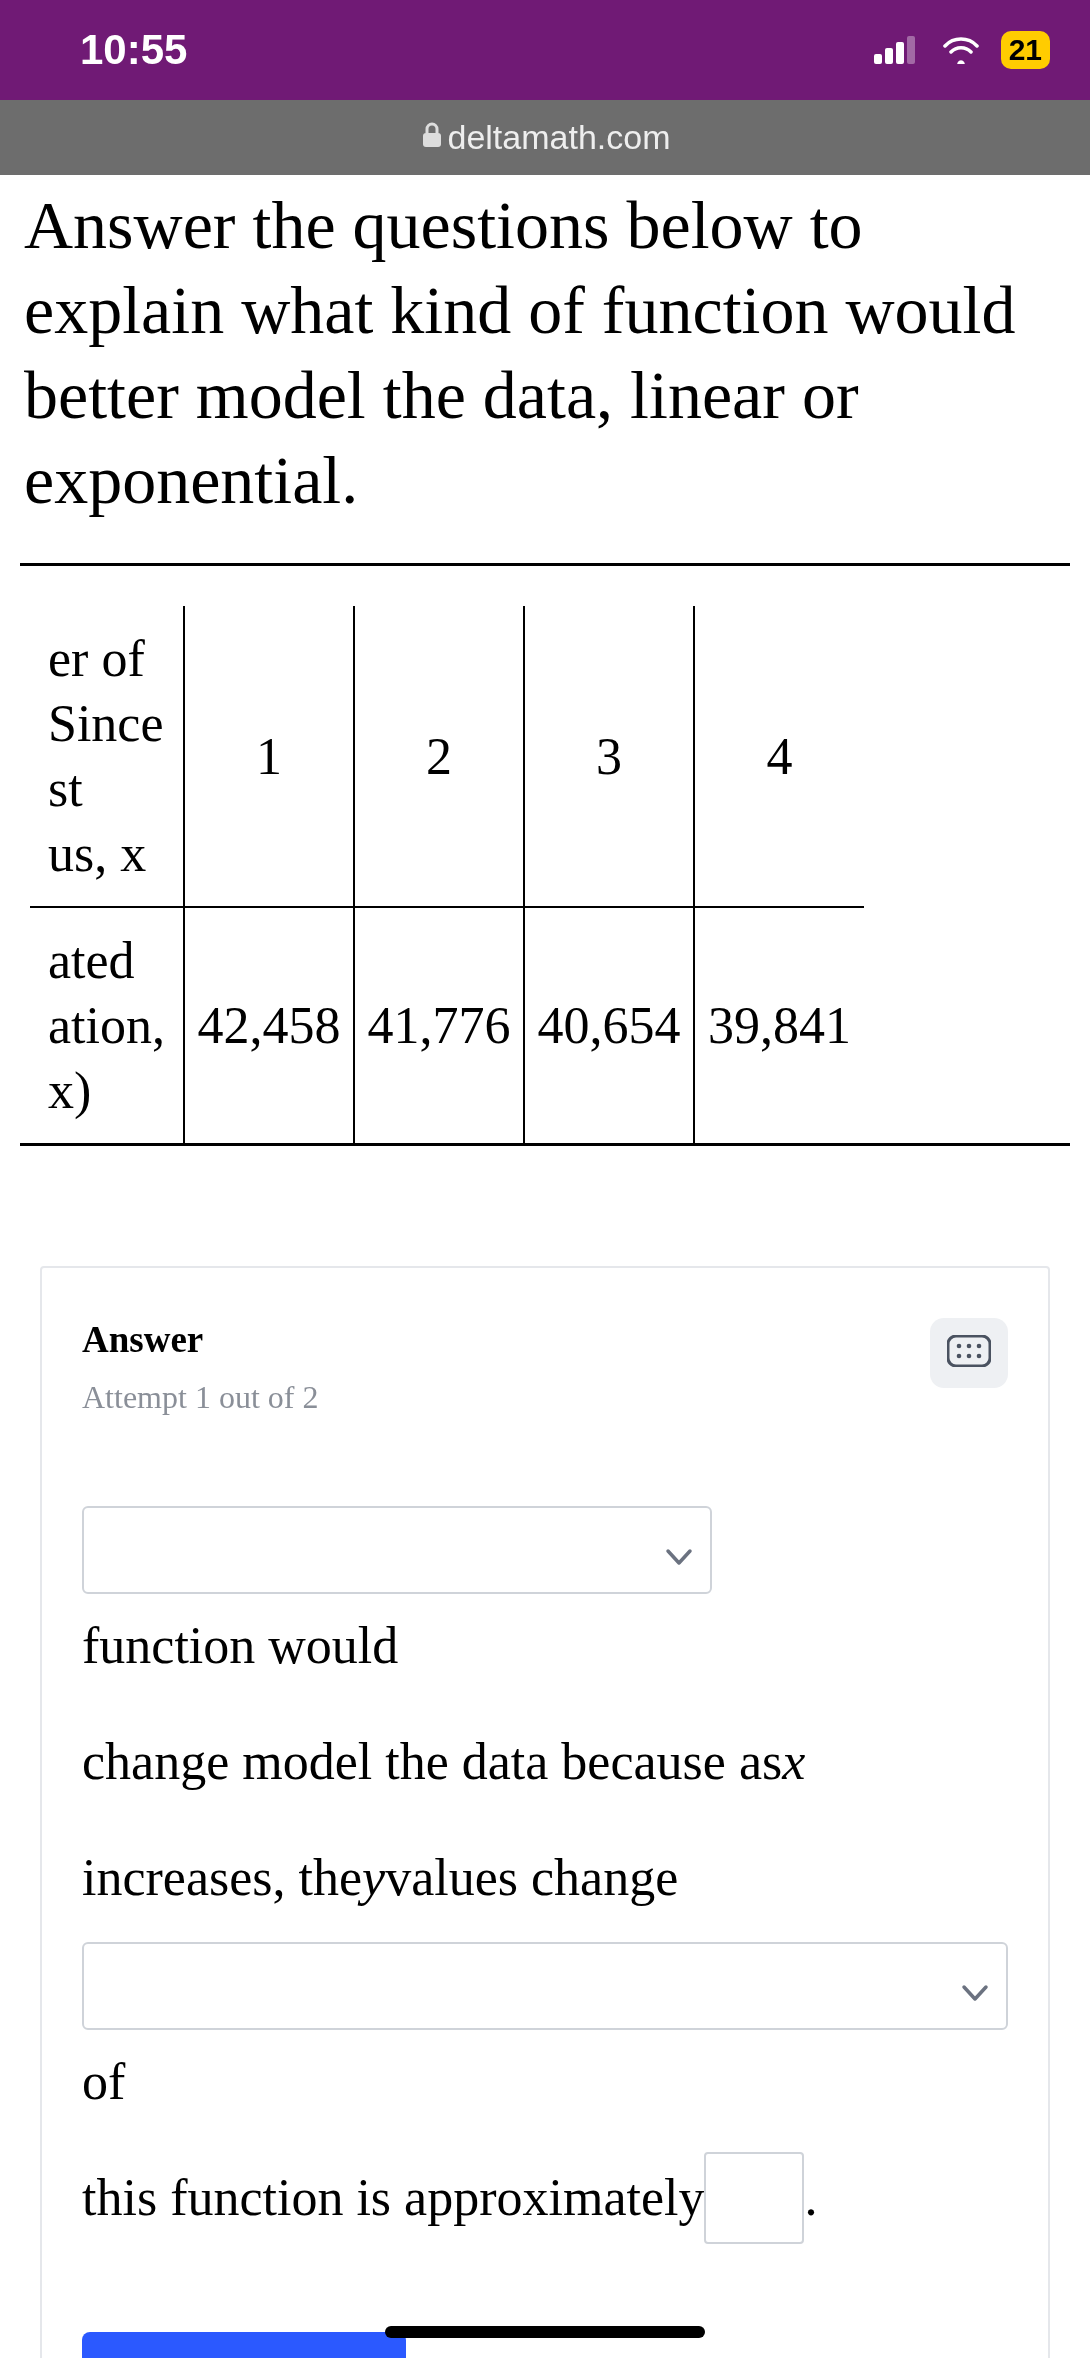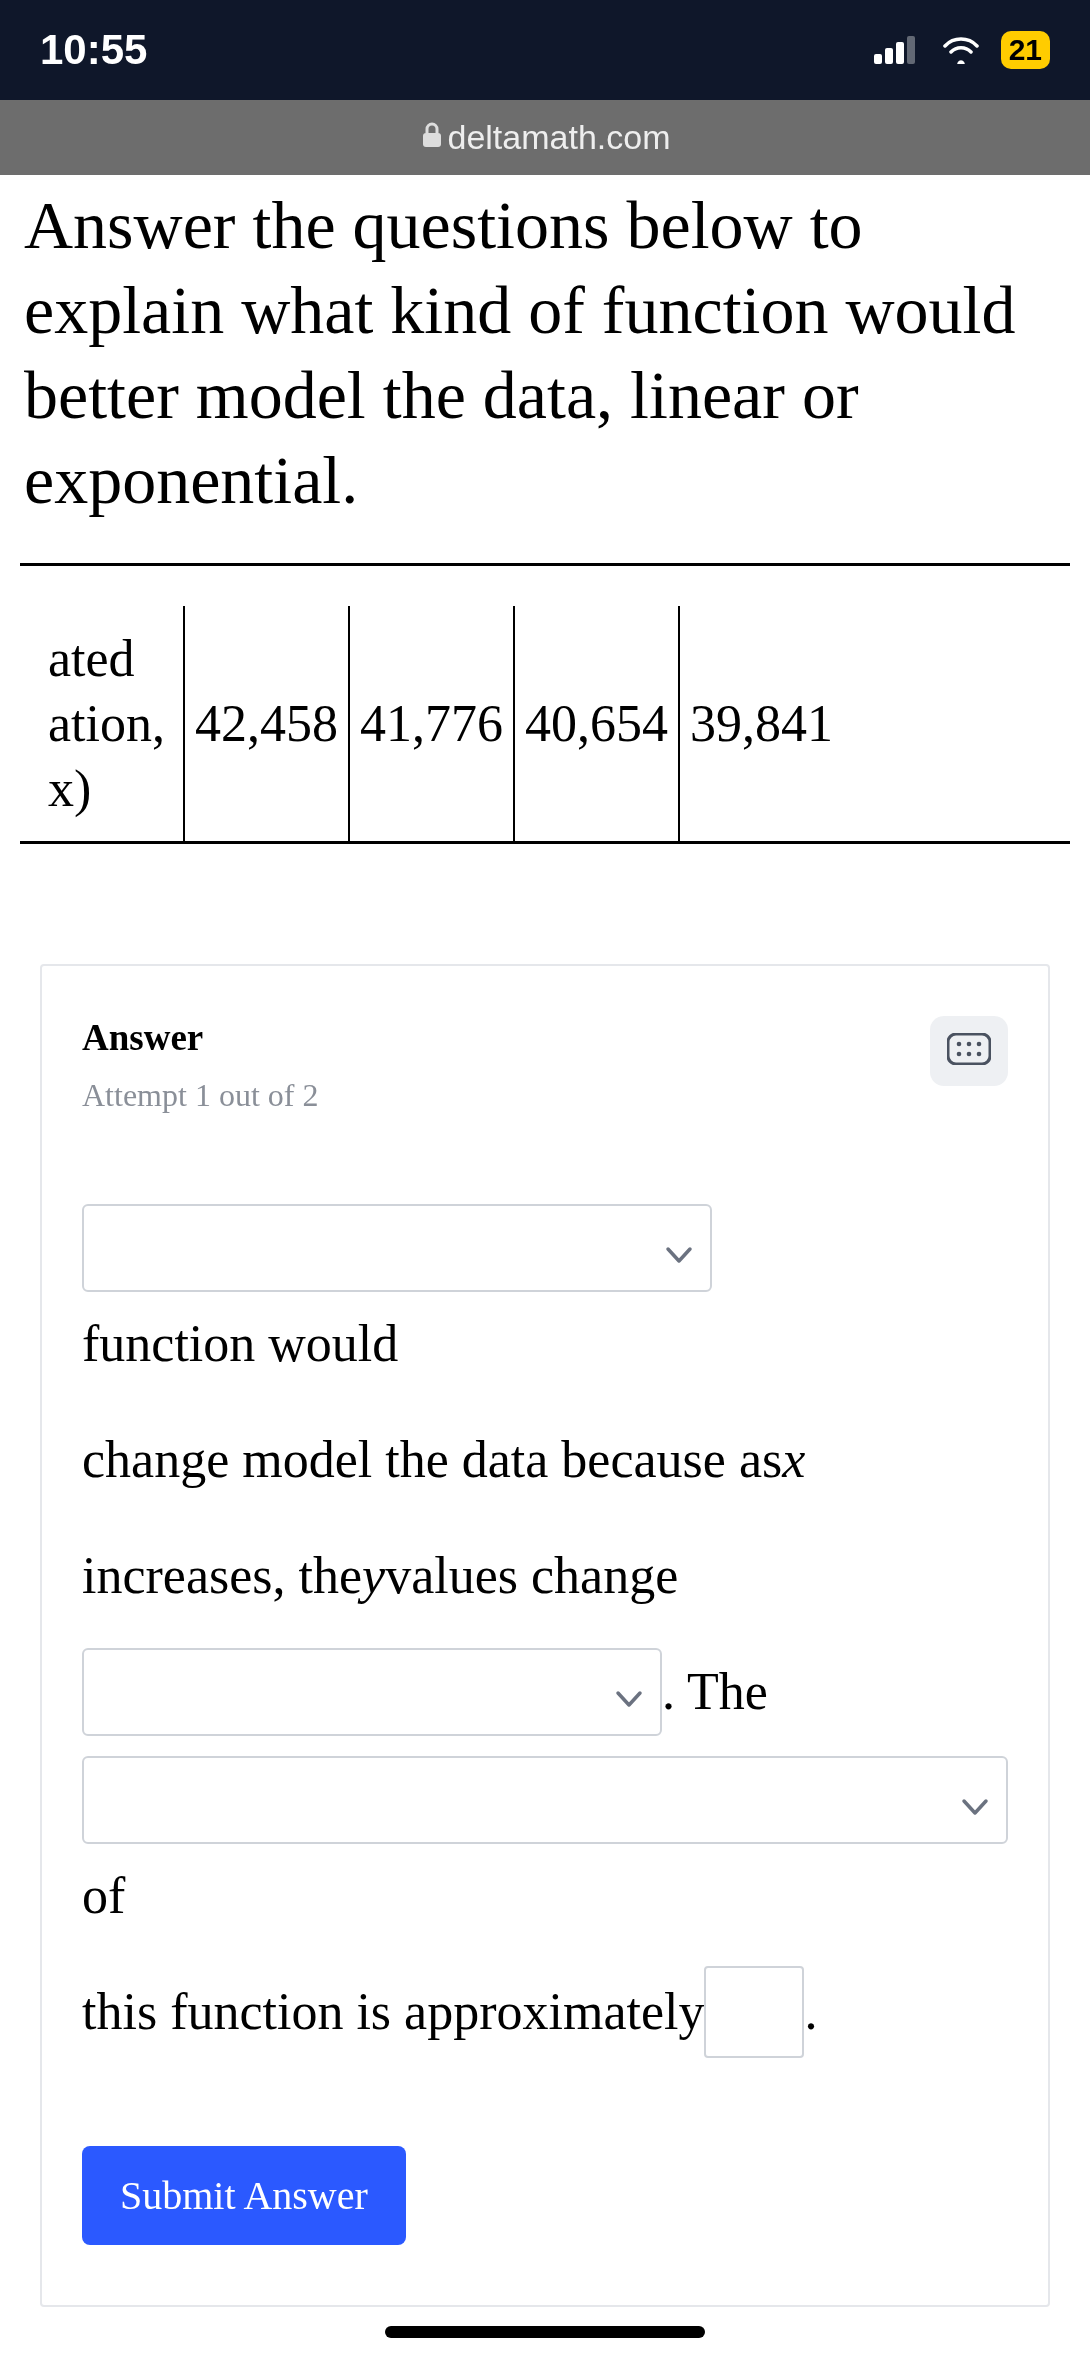--- a/index.html
+++ b/index.html
@@ -1,25 +1,25 @@
 <!DOCTYPE html>
 <html><head>
 <meta charset="utf-8">
 <style>
   * { box-sizing: border-box; margin: 0; padding: 0; }
   html, body { width: 1090px; height: 2358px; font-family: Georgia, 'Times New Roman', serif; background: #fff; }
   
   .status-bar {
     height: 100px;
-    background: #0f172a;
+    background: #701a75;
     color: #fff;
     display: flex;
     align-items: center;
     justify-content: space-between;
-    padding: 0 40px 0 40px;
+    padding: 0 40px 0 80px;
     font-family: -apple-system, 'SF Pro', Arial, sans-serif;
     font-weight: 600;
     font-size: 42px;
   }
   .status-right { display: flex; align-items: center; gap: 20px; }
   .signal-bars { display: inline-flex; align-items: flex-end; gap: 3px; margin-right: 6px; }
   .signal-bars span { width: 8px; background: #fff; border-radius: 2px; }
   .signal-bars span:nth-child(1){height:10px}
   .signal-bars span:nth-child(2){height:16px}
   .signal-bars span:nth-child(3){height:22px}
@@ -143,20 +143,34 @@
   </span>
   <span>deltamath.com</span>
 </div>
 
 <div class="content">
   <p class="prompt-text">Answer the questions below to explain what kind of function would better model the data, linear or exponential.</p>
 
   <div class="tab-top"></div>
   <table class="data-table">
     <tbody>
+          <tr>
+      <td class="rowhead">
+        <div class="rowhead-lines">
+          <div>er of</div>
+          <div>Since</div>
+          <div>st</div>
+          <div>us, x</div>
+        </div>
+      </td>
+      <td style="width:170px">1</td>
+      <td style="width:170px">2</td>
+      <td style="width:170px">3</td>
+      <td style="width:170px">4</td>
+    </tr>
     <tr>
       <td class="rowhead">
         <div class="rowhead-lines">
           <div>ated</div>
           <div>ation,</div>
           <div>x)</div>
         </div>
       </td>
       <td>42,458</td>
       <td>41,776</td>
@@ -204,30 +218,20 @@
       <div class="line">
         <span>change model the data because as </span>
             <span class="mathit">x</span>
       </div>
       <div class="line">
         <span>increases, the </span>
             <span class="mathit">y</span>
             <span> values change</span>
       </div>
       <div class="line">
-        <span class="dropdown md">
-          <span>
-            <svg width="30" height="20" viewBox="0 0 30 20">
-                  <path d="M4 4 L15 16 L26 4" stroke="#6b7280" stroke-width="3.5" fill="none" stroke-linecap="round" stroke-linejoin="round"></path>
-                </svg>
-          </span>
-        </span>
-        <span>. The</span>
-      </div>
-      <div class="line">
         <span class="dropdown lg">
           <span>
             <svg width="30" height="20" viewBox="0 0 30 20">
                   <path d="M4 4 L15 16 L26 4" stroke="#6b7280" stroke-width="3.5" fill="none" stroke-linecap="round" stroke-linejoin="round"></path>
                 </svg>
           </span>
         </span>
         <span>of</span>
       </div>
       <div class="line">

